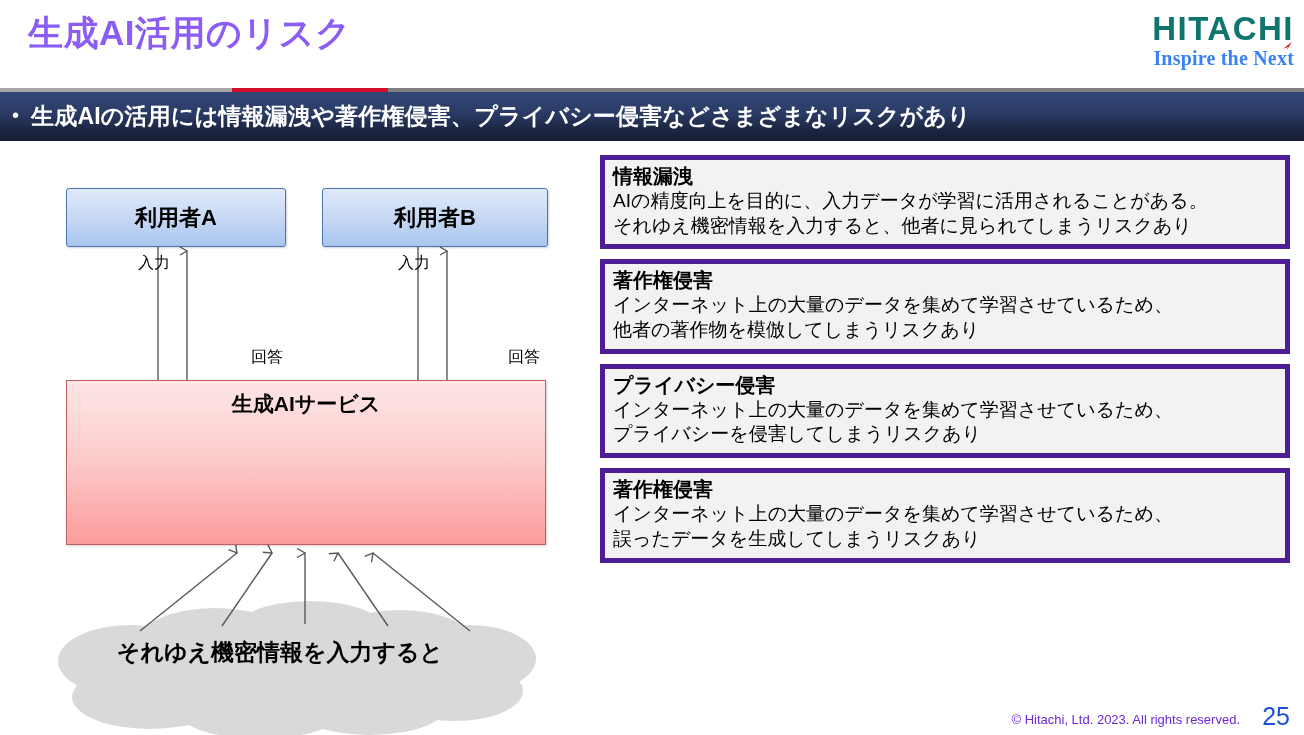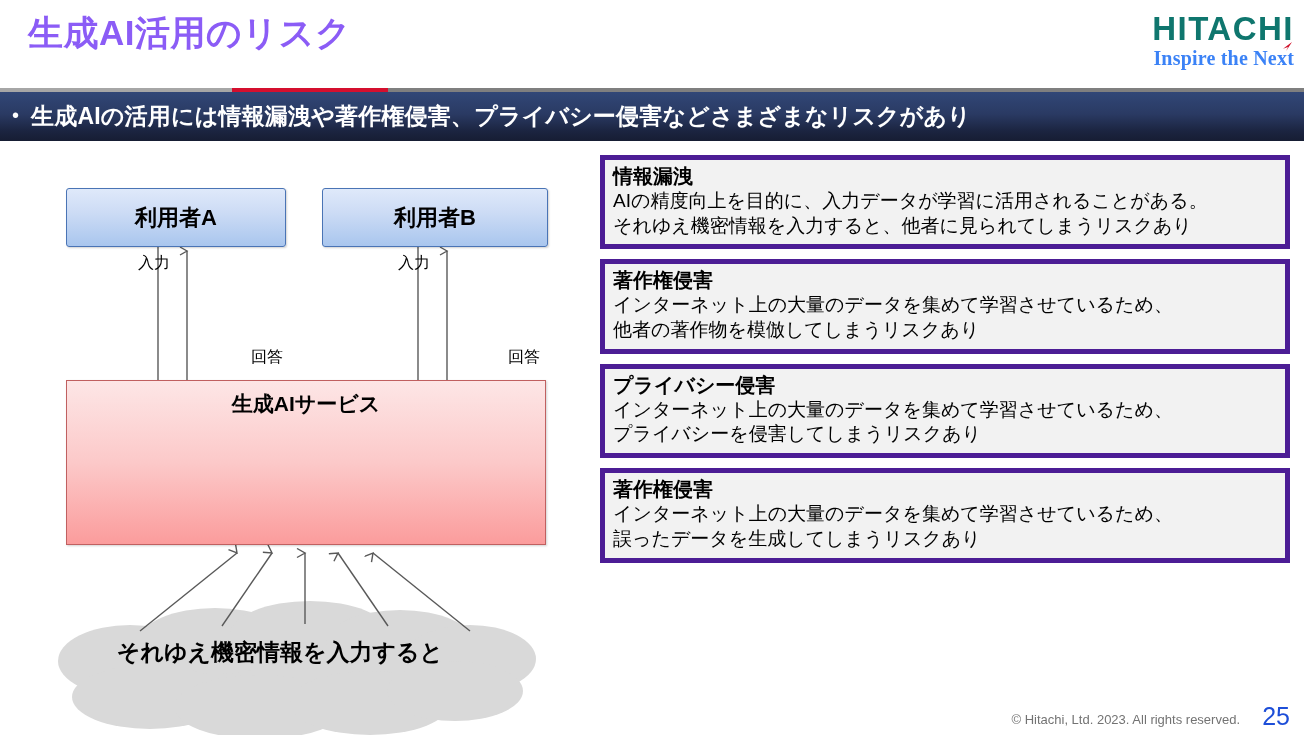--- a/index.html
+++ b/index.html
@@ -231,21 +231,21 @@
     line-height: 1.3;
     white-space: pre-line;
   }
 
   
   .footer-copy {
     position: absolute;
     right: 64px;
     bottom: 8px;
     font-size: 13px;
-    color: #737373;
+    color: #6d28d9;
     white-space: nowrap;
   }
   .footer-page {
     position: absolute;
     right: 14px;
     bottom: 4px;
     font-size: 25px;
     color: #1d4ed8;
   }
 </style>

